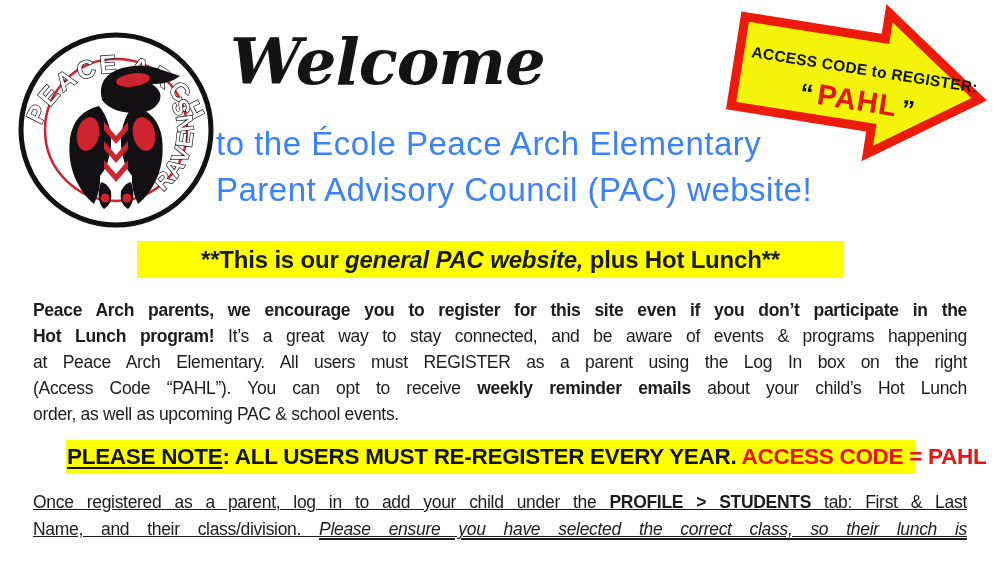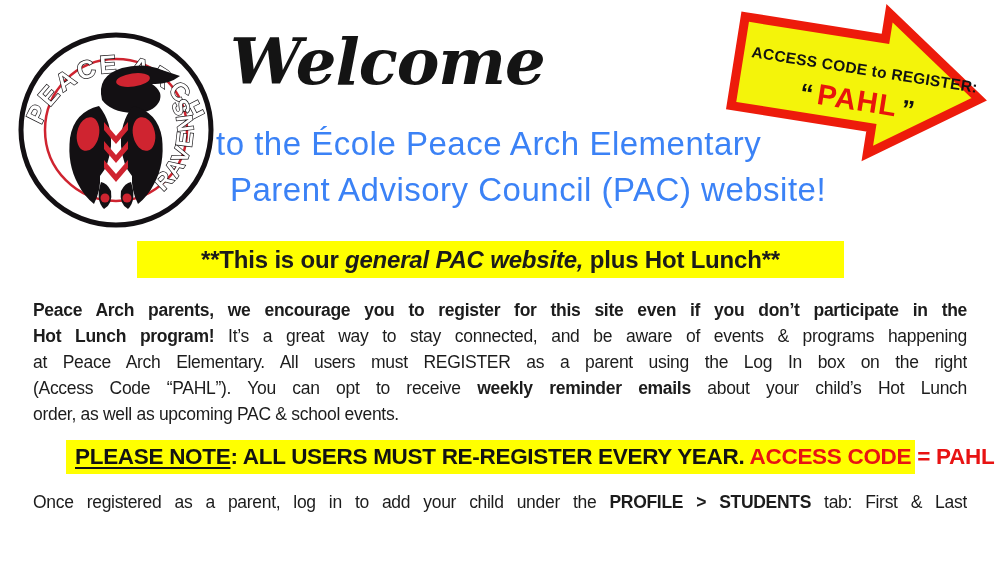--- a/index.html
+++ b/index.html
@@ -12,21 +12,21 @@
   .abs { position:absolute; }
 
   
   .welcome {
     left:214px; top:30px; font-size:64px; line-height:1;
     font-family:"DejaVu Serif","Liberation Serif",serif;
     font-style:italic; font-weight:700; color:#141414; letter-spacing:-1px;margin-left:16px;
   }
   .sub { color:#3b82f6; font-size:33px; line-height:1.2; letter-spacing:0.5px; }
   .sub1 { left:216px; top:124px; }
-  .sub2 { left:230px; top:170px; }
+  .sub2 { left:216px; top:170px; }
 
   
   .arrow-svg { left:726px; top:2px; }
   .arrow-label-text {
     font-family:"Liberation Sans","DejaVu Sans",sans-serif;
     font-size:15.5px; font-weight:600; fill:#121212; letter-spacing:0.3px;
   }
   .arrow-code-text { font-family:"Liberation Sans","DejaVu Sans",sans-serif; font-weight:bold; }
   .arrow-code-text .q { fill:#121212; font-size:26px; }
   .arrow-code-text .code { fill:#e8150c; font-size:29px; letter-spacing:1px; }
@@ -44,27 +44,27 @@
     background:#ffff00; text-align:center; font-size:24px; font-weight:bold;
     letter-spacing:-0.2px; white-space:nowrap;
   }
 
   
   .para { left:33px; width:934px; font-size:17.5px; letter-spacing:-0.3px; color:#1c1c1c; }
   .para1 { top:297px; line-height:26px; }
   .para2 { top:489px; line-height:27px; }
   .line { width:100%; overflow:hidden; }
   .para1 .line { height:26px; }
-  .para2 .line { height:27px; }
+  .para2 .line { height:27px;text-decoration:underline; }
   .just { text-align:justify; text-align-last:justify; }
 
   
   .note {
     left:66px; top:440px; width:849px; height:34px; line-height:34px;
-    background:#ffff00; padding:0 9px; font-size:22.5px; font-weight:bold;
+    background:#ffff00; padding:0 1px; font-size:22.5px; font-weight:bold;
     letter-spacing:-0.3px; white-space:nowrap; color:#131313;
   }
 
   
   .b { font-weight:bold; }
   .i { font-style:italic; }
   .u { text-decoration:underline; text-decoration-thickness:2px; text-underline-offset:3px; }
   .r { color:#e81313; }
 </style>
 </head>
@@ -126,15 +126,16 @@
       <div class="line just"><span>(Access Code “PAHL”). You can opt to receive </span><span class="b">weekly reminder emails</span><span> about your child’s Hot Lunch</span></div>
       <div class="line"><span>order, as well as upcoming PAC &amp; school events.</span></div>
     </div>
 
   <div class="abs banner"><span class="b">**This is our </span><span class="b i">general PAC website,</span><span class="b"> plus Hot Lunch**</span></div>
 
   <div class="abs note"><span class="b u">PLEASE NOTE</span><span class="b">: ALL USERS MUST RE-REGISTER EVERY YEAR. </span><span class="b r">ACCESS CODE = PAHL</span></div>
 
   <div class="abs para para2">
       <div class="line just"><span>Once registered as a parent, log in to add your child under the </span><span class="b">PROFILE &gt; STUDENTS</span><span> tab: First &amp; Last</span></div>
+      <div class="line just"><span>Name, and their class/division. </span><span class="i u">Please ensure you have selected the correct class, so their lunch is</span></div>
     </div>
 
 </div>
 
 </body></html>

